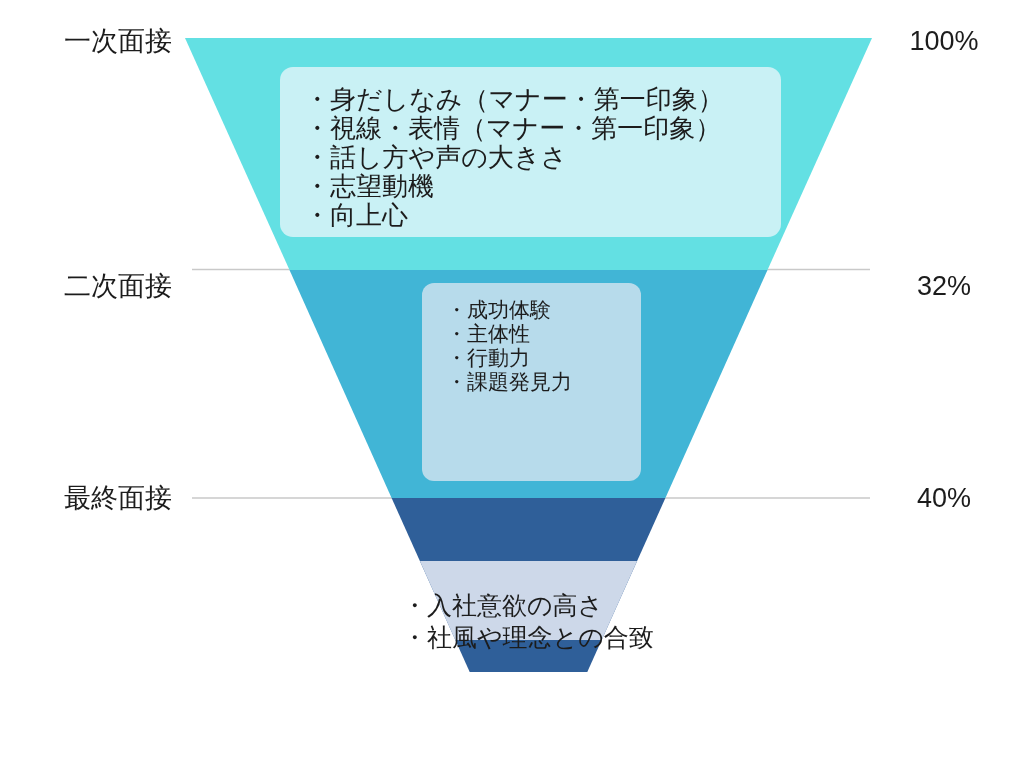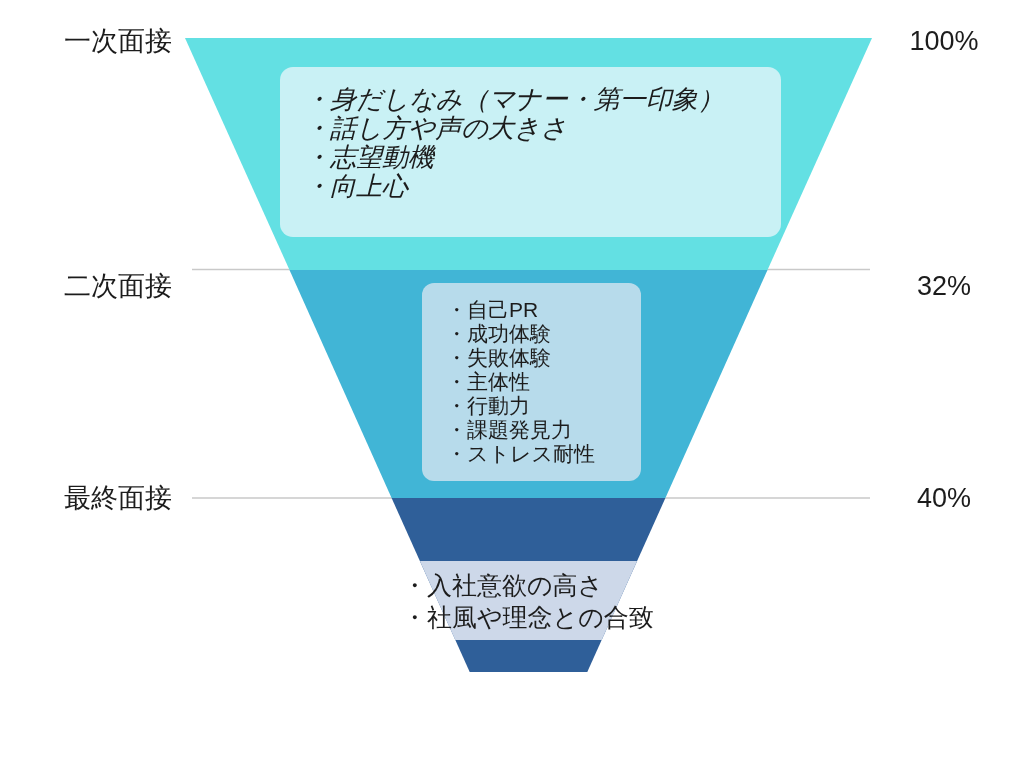--- a/index.html
+++ b/index.html
@@ -16,29 +16,29 @@
   }
   .pct-label{
     position:absolute;left:884px;width:120px;text-align:center;
     font-size:27px;line-height:34px;font-weight:500;white-space:nowrap;
   }
   .r0{top:24px;} .r1{top:269px;} .r2{top:481px;} .r3{top:708px;}
   .box{position:absolute;box-sizing:border-box;}
   .box1{
     left:280px;top:67px;width:501px;height:170px;border-radius:13px;
     background:#c9f1f5;padding:18px 10px 0 24px;
-    font-size:26px;line-height:29px;white-space:nowrap;font-style:italic;
+    font-size:26px;line-height:29px;white-space:nowrap;
   }
   .box2{
     left:422px;top:283px;width:219px;height:198px;border-radius:12px;
     background:#b7dbeb;padding:15px 6px 0 24px;
     font-size:21px;line-height:24px;white-space:nowrap;
   }
   .text3{
-    position:absolute;left:402px;top:569px;
+    position:absolute;left:402px;top:589px;
     font-size:25px;line-height:32px;white-space:nowrap;
   }
 </style>
 </head>
 <body>
 
 <div class="canvas">
 
   <svg width="1024" height="768" viewBox="0 0 1024 768">
     <line class="guide" x1="192" y1="269.5" x2="870" y2="269.5"></line>
@@ -55,33 +55,31 @@
   <div class="stage-label r1">二次面接</div>
   <div class="stage-label r2">最終面接</div>
   <div class="stage-label r3">内定</div>
 
   <div class="pct-label r0">100%</div>
   <div class="pct-label r1">32%</div>
   <div class="pct-label r2">40%</div>
 
   <div class="box box1">
       <div>・身だしなみ（マナー・第一印象）</div>
+      <div>・視線・表情（マナー・第一印象）</div>
       <div>・話し方や声の大きさ</div>
       <div>・志望動機</div>
       <div>・向上心</div>
     </div>
 
   <div class="box box2">
-      <div>・自己PR</div>
       <div>・成功体験</div>
-      <div>・失敗体験</div>
       <div>・主体性</div>
       <div>・行動力</div>
       <div>・課題発見力</div>
-      <div>・ストレス耐性</div>
     </div>
 
   <div class="text3">
       <div>・入社意欲の高さ</div>
       <div>・社風や理念との合致</div>
     </div>
 
 </div>
 
 </body></html>

